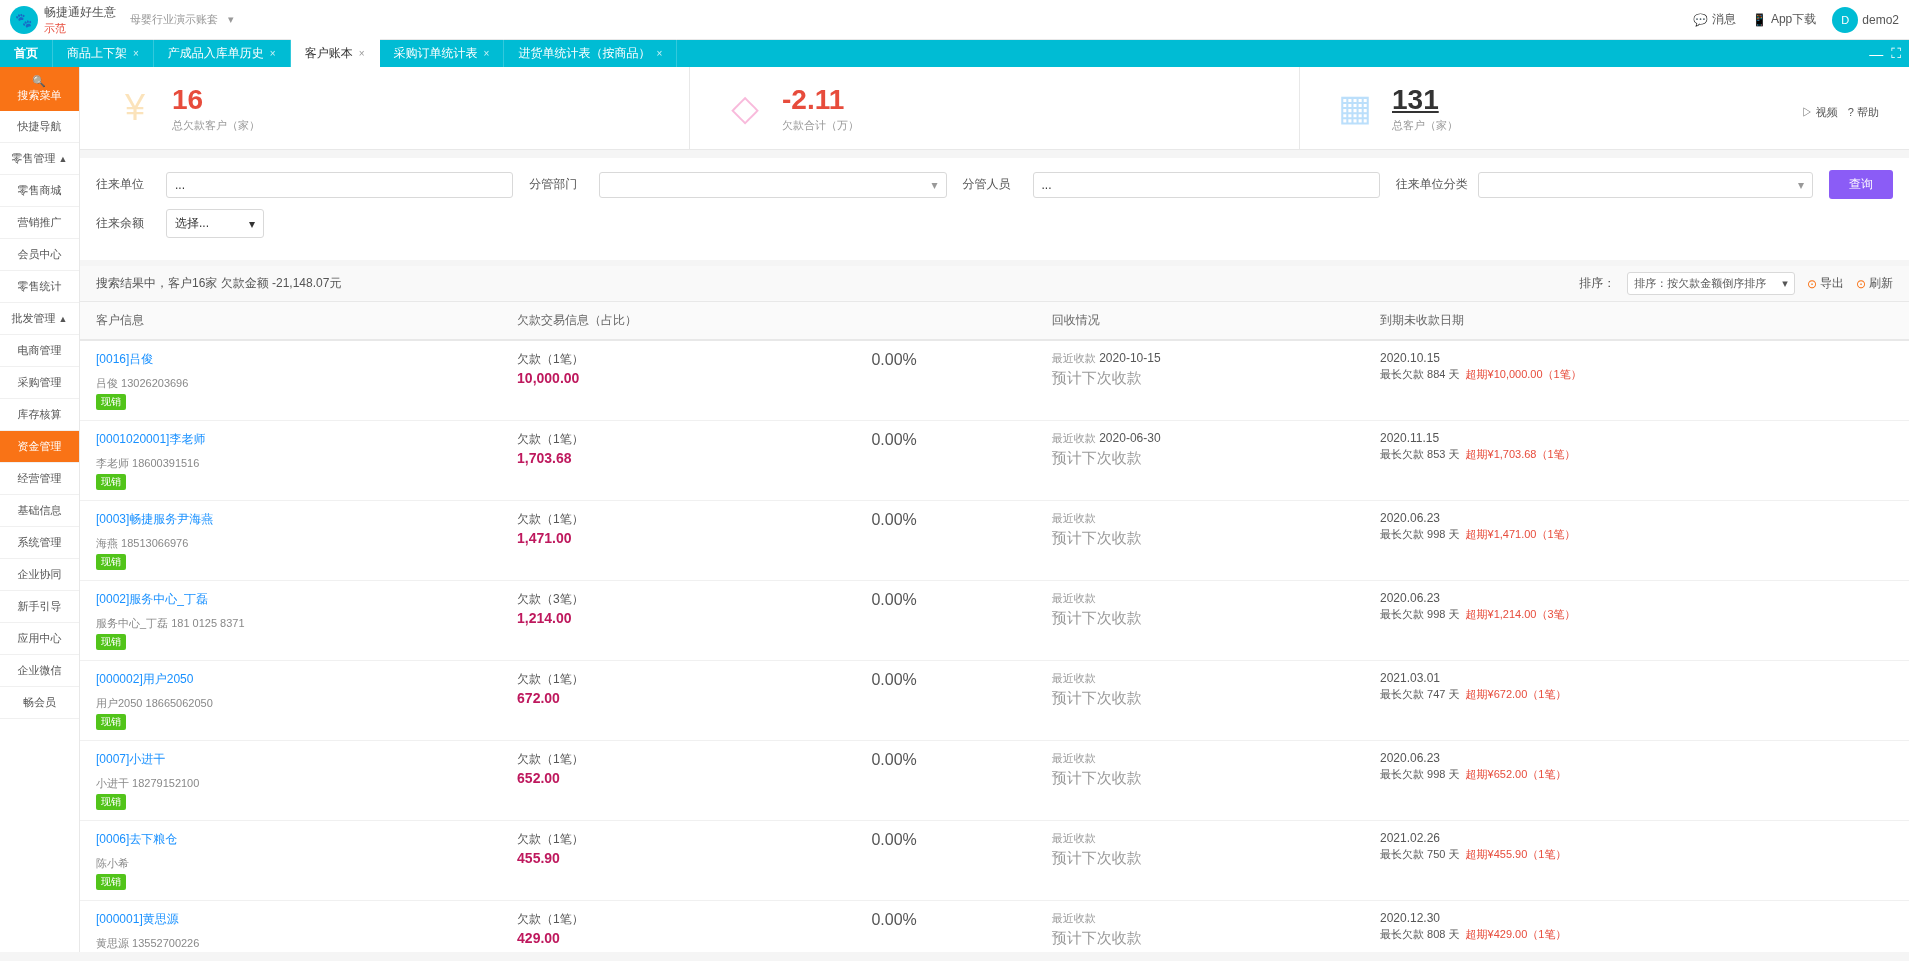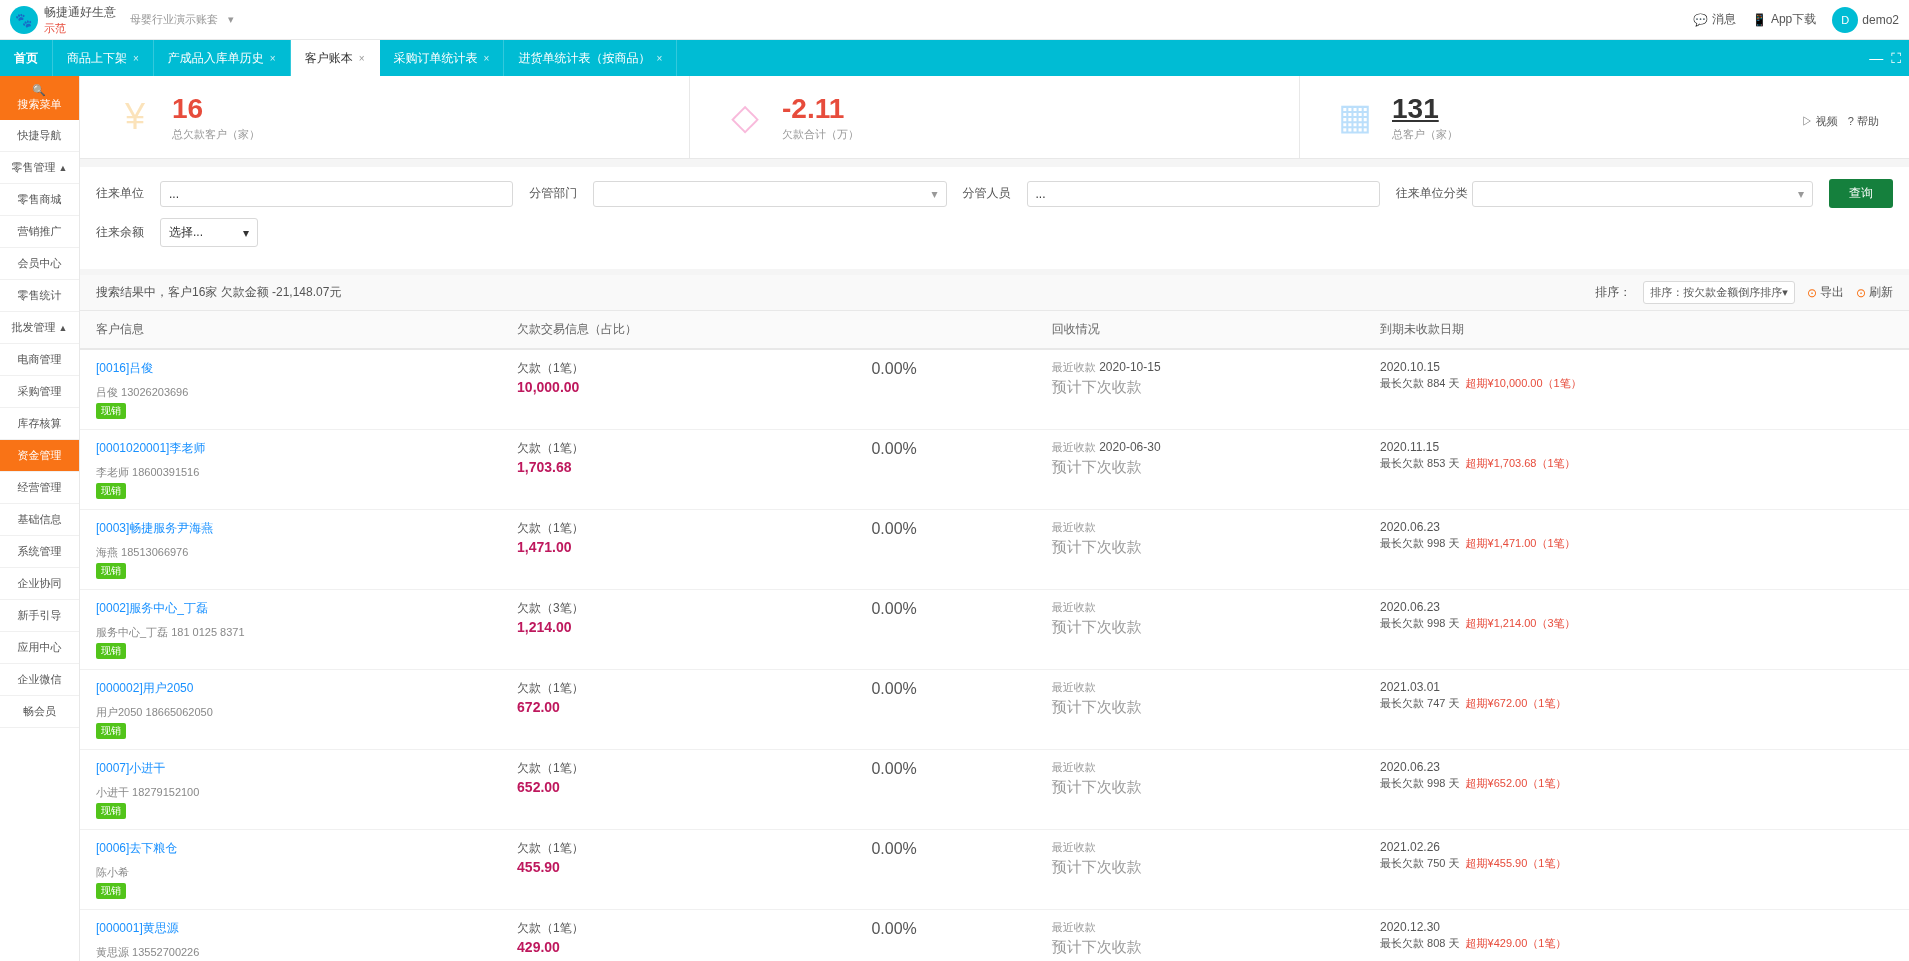--- a/index.html
+++ b/index.html
@@ -9,21 +9,21 @@
     .top-bar { display: flex; align-items: center; justify-content: space-between; background: #fff; height: 40px; padding: 0 10px; border-bottom: 1px solid #e8e8e8; }
     .logo-area { display: flex; align-items: center; gap: 6px; }
     .logo-icon { width: 28px; height: 28px; background: #00bcd4; border-radius: 50%; display: flex; align-items: center; justify-content: center; color: #fff; font-size: 14px; }
     .logo-text { font-size: 12px; color: #555; }
     .logo-sub { font-size: 11px; color: #e74c3c; }
     .top-right { display: flex; align-items: center; gap: 16px; font-size: 12px; color: #555; }
     .top-right-item { display: flex; align-items: center; gap: 4px; cursor: pointer; }
     .avatar { width: 26px; height: 26px; background: #00bcd4; border-radius: 50%; display: flex; align-items: center; justify-content: center; color: #fff; font-size: 11px; }
 
     
-    .nav-tabs { display: flex; align-items: center; background: #00bcd4; height: 36px; padding: 0 0 0 0; }
+    .nav-tabs { display: flex; align-items: center; background: #00bcd4; height: 27px; padding: 0 0 0 0; }
     .nav-tab { display: flex; align-items: center; gap: 4px; padding: 0 14px; height: 36px; color: #fff; font-size: 12px; cursor: pointer; border-right: 1px solid rgba(255,255,255,0.2); white-space: nowrap; }
     .nav-tab.active { background: #fff; color: #333; }
     .nav-tab .close-x { font-size: 10px; color: rgba(255,255,255,0.8); margin-left: 2px; }
     .nav-tab.active .close-x { color: #999; }
     .nav-tab-home { background: transparent; font-weight: bold; }
     .nav-right-icons { margin-left: auto; display: flex; align-items: center; gap: 8px; padding-right: 8px; color: #fff; font-size: 14px; cursor: pointer; }
 
     
     .layout { display: flex; height: calc(100vh - 76px); }
     .sidebar { width: 80px; background: #fff; border-right: 1px solid #e8e8e8; display: flex; flex-direction: column; overflow-y: auto; }
@@ -46,34 +46,34 @@
     .stat-info { display: flex; flex-direction: column; }
     .stat-value { font-size: 28px; font-weight: bold; }
     .stat-value.red { color: #e74c3c; }
     .stat-value.dark { color: #333; font-weight: 900; text-decoration: underline; }
     .stat-label { font-size: 11px; color: #999; margin-top: 2px; }
     .stat-top-right { margin-left: auto; display: flex; gap: 10px; font-size: 11px; color: #555; align-items: flex-start; padding-top: 8px; }
 
     
     .filter-area { background: #fff; padding: 12px 16px; margin-bottom: 6px; }
     .filter-row { display: flex; align-items: center; gap: 16px; margin-bottom: 10px; }
-    .filter-item { display: flex; align-items: center; gap: 4px; flex: 1; }
+    .filter-item { display: flex; align-items: center; gap: 10px; flex: 1; }
     .filter-label { font-size: 12px; color: #555; white-space: nowrap; min-width: 60px; }
     .filter-input { flex: 1; border: 1px solid #d9d9d9; border-radius: 3px; padding: 5px 8px; font-size: 12px; color: #333; display: flex; align-items: center; justify-content: space-between; cursor: pointer; background: #fff; }
     .filter-select { flex: 1; border: 1px solid #d9d9d9; border-radius: 3px; padding: 5px 8px; font-size: 12px; color: #333; display: flex; align-items: center; justify-content: space-between; cursor: pointer; background: #fff; }
     .filter-select .arrow { color: #999; }
-    .search-btn { background: #15803d; color: #fff; border: none; border-radius: 3px; padding: 6px 20px; font-size: 12px; cursor: pointer; white-space: nowrap; }
+    .search-btn { background: #8b5cf6; color: #fff; border: none; border-radius: 3px; padding: 6px 20px; font-size: 12px; cursor: pointer; white-space: nowrap; }
     .filter-select2 { border: 1px solid #d9d9d9; border-radius: 3px; padding: 5px 8px; font-size: 12px; color: #333; display: flex; align-items: center; justify-content: space-between; width: 98px; cursor: pointer; background: #fff; }
     .collapse-row { text-align: center; padding: 4px; font-size: 12px; color: #999; cursor: pointer; }
 
     
     .result-bar { display: flex; align-items: center; justify-content: space-between; padding: 6px 16px; background: #f9f9f9; border-bottom: 1px solid #e8e8e8; font-size: 12px; color: #555; }
     .result-bar-right { display: flex; align-items: center; gap: 12px; }
     .result-bar-right .sort-label { color: #555; }
-    .result-bar-right .sort-select { border: 1px solid #d9d9d9; border-radius: 3px; padding: 3px 6px; font-size: 11px; cursor: pointer; background: #fff; display: flex; align-items: center; gap: 0; }
+    .result-bar-right .sort-select { border: 1px solid #d9d9d9; border-radius: 3px; padding: 3px 6px; font-size: 11px; cursor: pointer; background: #fff; display: flex; align-items: center; gap: 16px; }
     .btn-action { display: flex; align-items: center; gap: 3px; color: #555; cursor: pointer; font-size: 12px; }
     .btn-action .icon { color: #f97316; }
 
     
     .data-table { width: 100%; border-collapse: collapse; background: #fff; }
     .data-table thead tr { border-bottom: 2px solid #e8e8e8; }
     .data-table th { padding: 10px 16px; font-size: 12px; color: #666; font-weight: normal; text-align: left; background: #fafafa; border-bottom: 1px solid #e8e8e8; }
     .data-table tbody tr { border-bottom: 1px solid #f0f0f0; }
     .data-table td { padding: 10px 16px; font-size: 12px; color: #333; vertical-align: top; }
 

